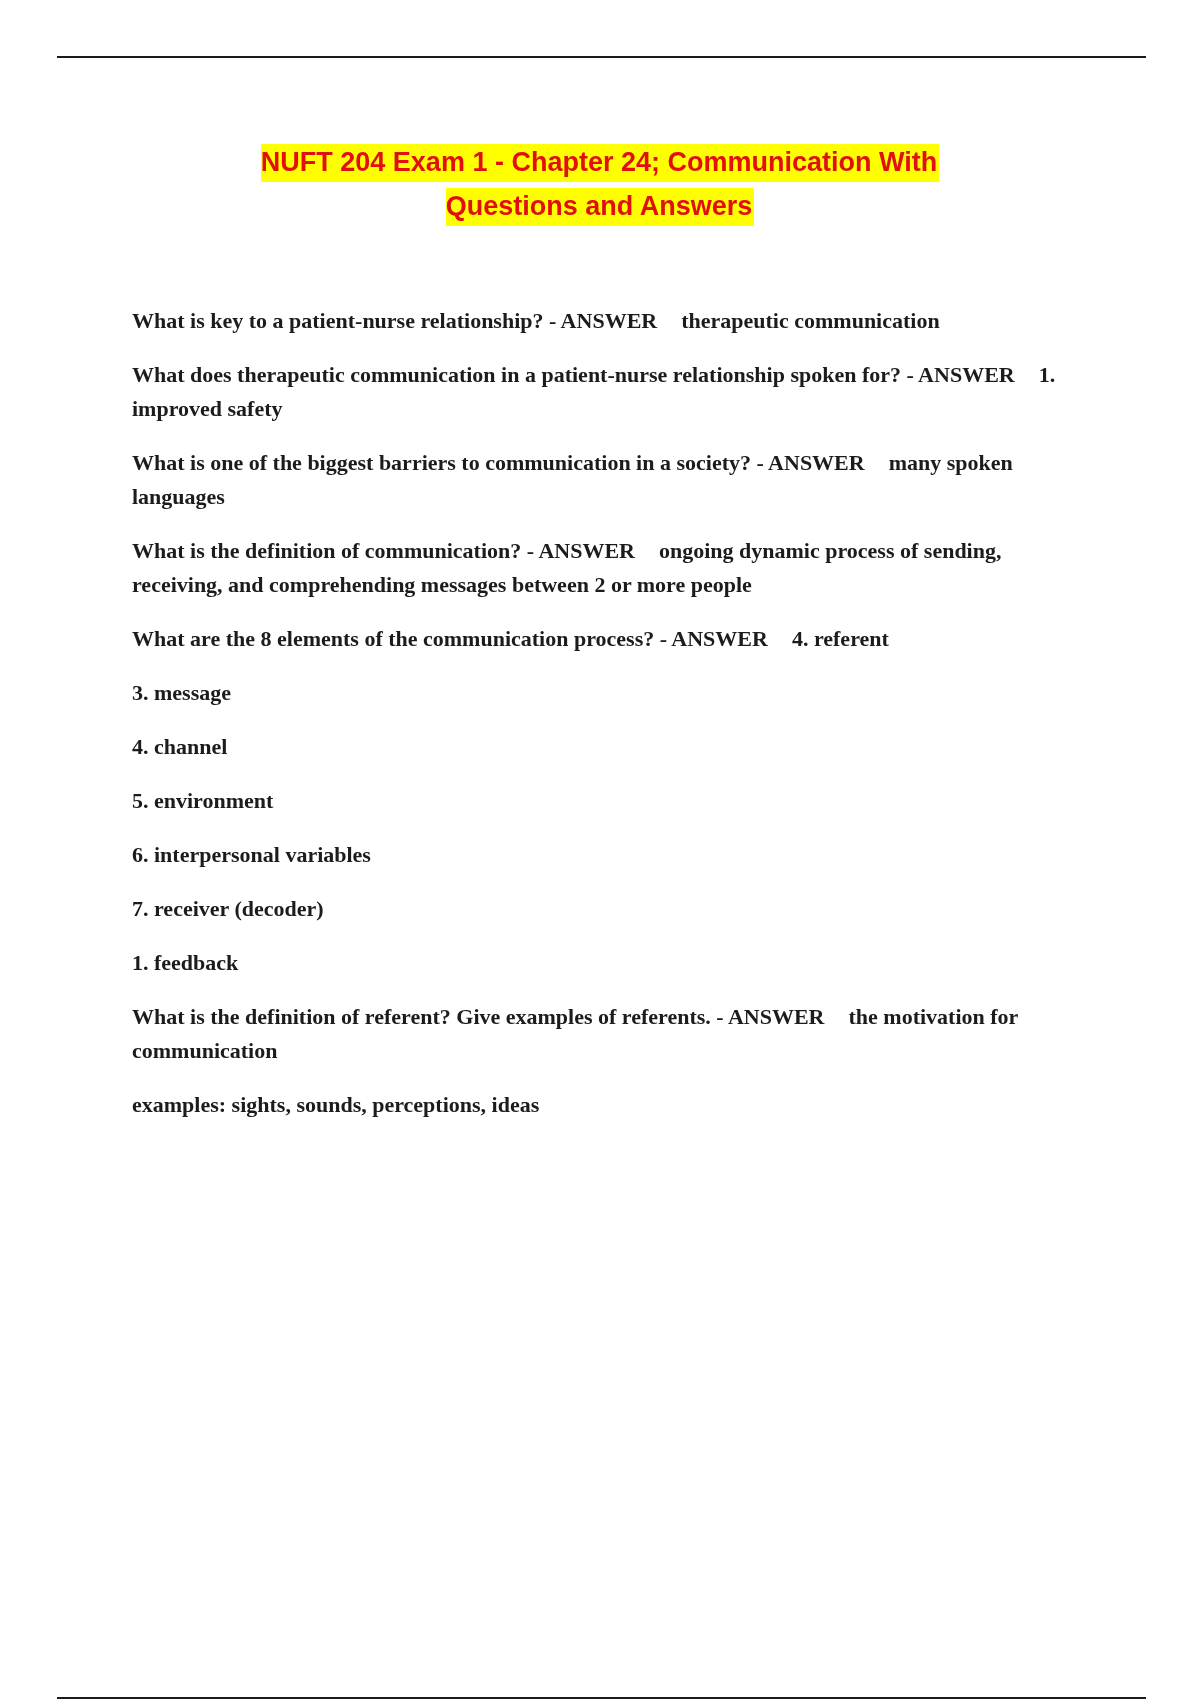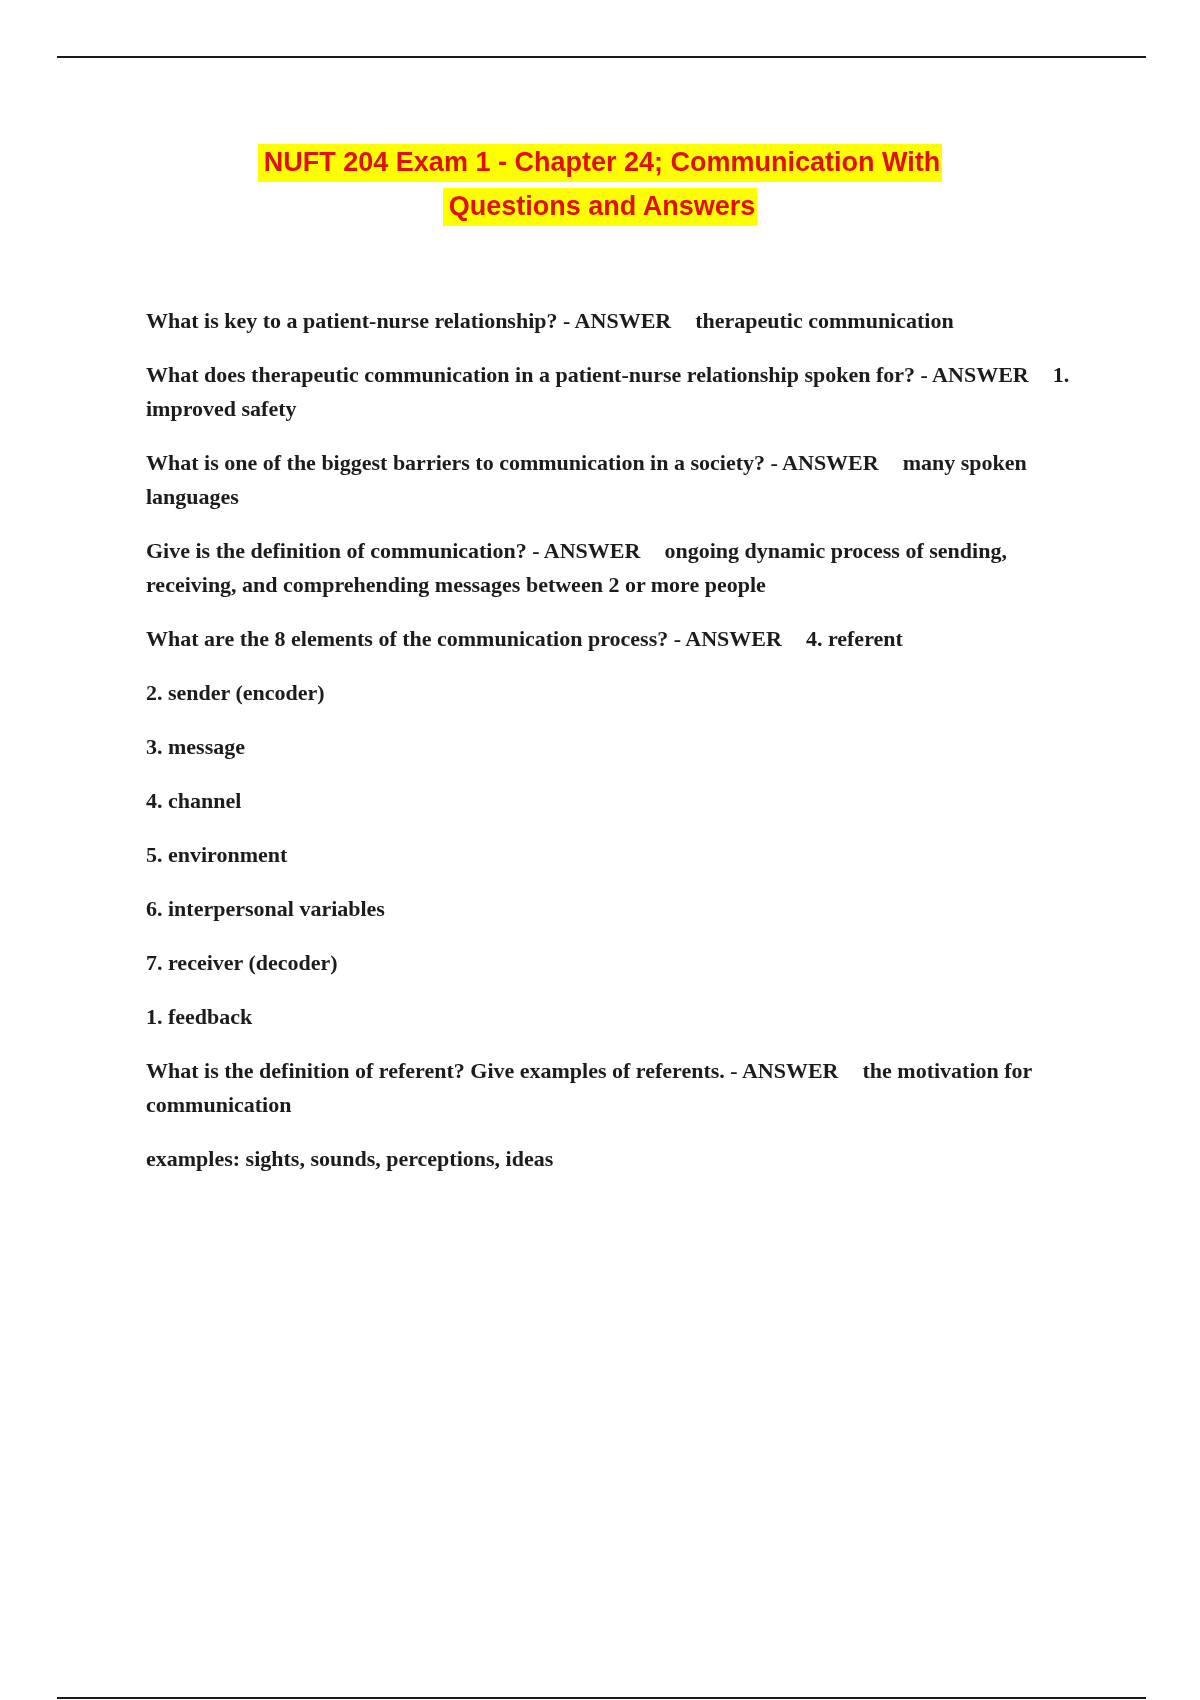--- a/index.html
+++ b/index.html
@@ -8,23 +8,23 @@
   .rule.top { top: 56px; }
   .rule.bottom { top: 1697px; }
   .title-block {
     position: absolute; top: 140px; left: 0; width: 1200px;
     text-align: center;
     font-family: "Liberation Sans", sans-serif;
     font-weight: bold; font-size: 27px; line-height: 44px;
     color: #e0100f;
   }
   .title-line { display: block; }
-  .title-line span { background: #ffff00; padding: 3px 2px 5px 6px; }
+  .title-line span { background: #ffff00; padding: 3px 2px 5px 0; }
   .content {
-    position: absolute; top: 304px; left: 146px; width: 950px;
+    position: absolute; top: 304px; left: 132px; width: 950px;
     font-family: "Liberation Serif", serif;
     font-weight: bold; font-size: 22px; line-height: 34px;
     color: #1c1c1c;
   }
   .para { margin: 0 0 20px 0; }
   .gap { display: inline-block; width: 24px; }
 </style>
 </head>
 <body>
 
@@ -32,23 +32,22 @@
 
 <div class="title-block">
   <div class="title-line"><span>NUFT 204 Exam 1 - Chapter 24; Communication With</span></div>
   <div class="title-line"><span>Questions and Answers</span></div>
 </div>
 
 <div class="content">
   <p class="para"><span>What is key to a patient-nurse relationship? - ANSWER</span><span class="gap"></span><span>therapeutic communication</span></p>
   <p class="para"><span>What does therapeutic communication in a patient-nurse relationship spoken for? - ANSWER</span><span class="gap"></span><span>1. improved safety</span></p>
   <p class="para"><span>What is one of the biggest barriers to communication in a society? - ANSWER</span><span class="gap"></span><span>many spoken languages</span></p>
-  <p class="para"><span>Give is the definition of communication? - ANSWER</span><span class="gap"></span><span>ongoing dynamic process of sending, receiving, and comprehending messages between 2 or more people</span></p>
+  <p class="para"><span>What is the definition of communication? - ANSWER</span><span class="gap"></span><span>ongoing dynamic process of sending, receiving, and comprehending messages between 2 or more people</span></p>
   <p class="para"><span>What are the 8 elements of the communication process? - ANSWER</span><span class="gap"></span><span>4. referent</span></p>
-  <p class="para">2. sender (encoder)</p>
   <p class="para">3. message</p>
   <p class="para">4. channel</p>
   <p class="para">5. environment</p>
   <p class="para">6. interpersonal variables</p>
   <p class="para">7. receiver (decoder)</p>
   <p class="para">1. feedback</p>
   <p class="para"><span>What is the definition of referent? Give examples of referents. - ANSWER</span><span class="gap"></span><span>the motivation for communication</span></p>
   <p class="para">examples: sights, sounds, perceptions, ideas</p>
 </div>
 

